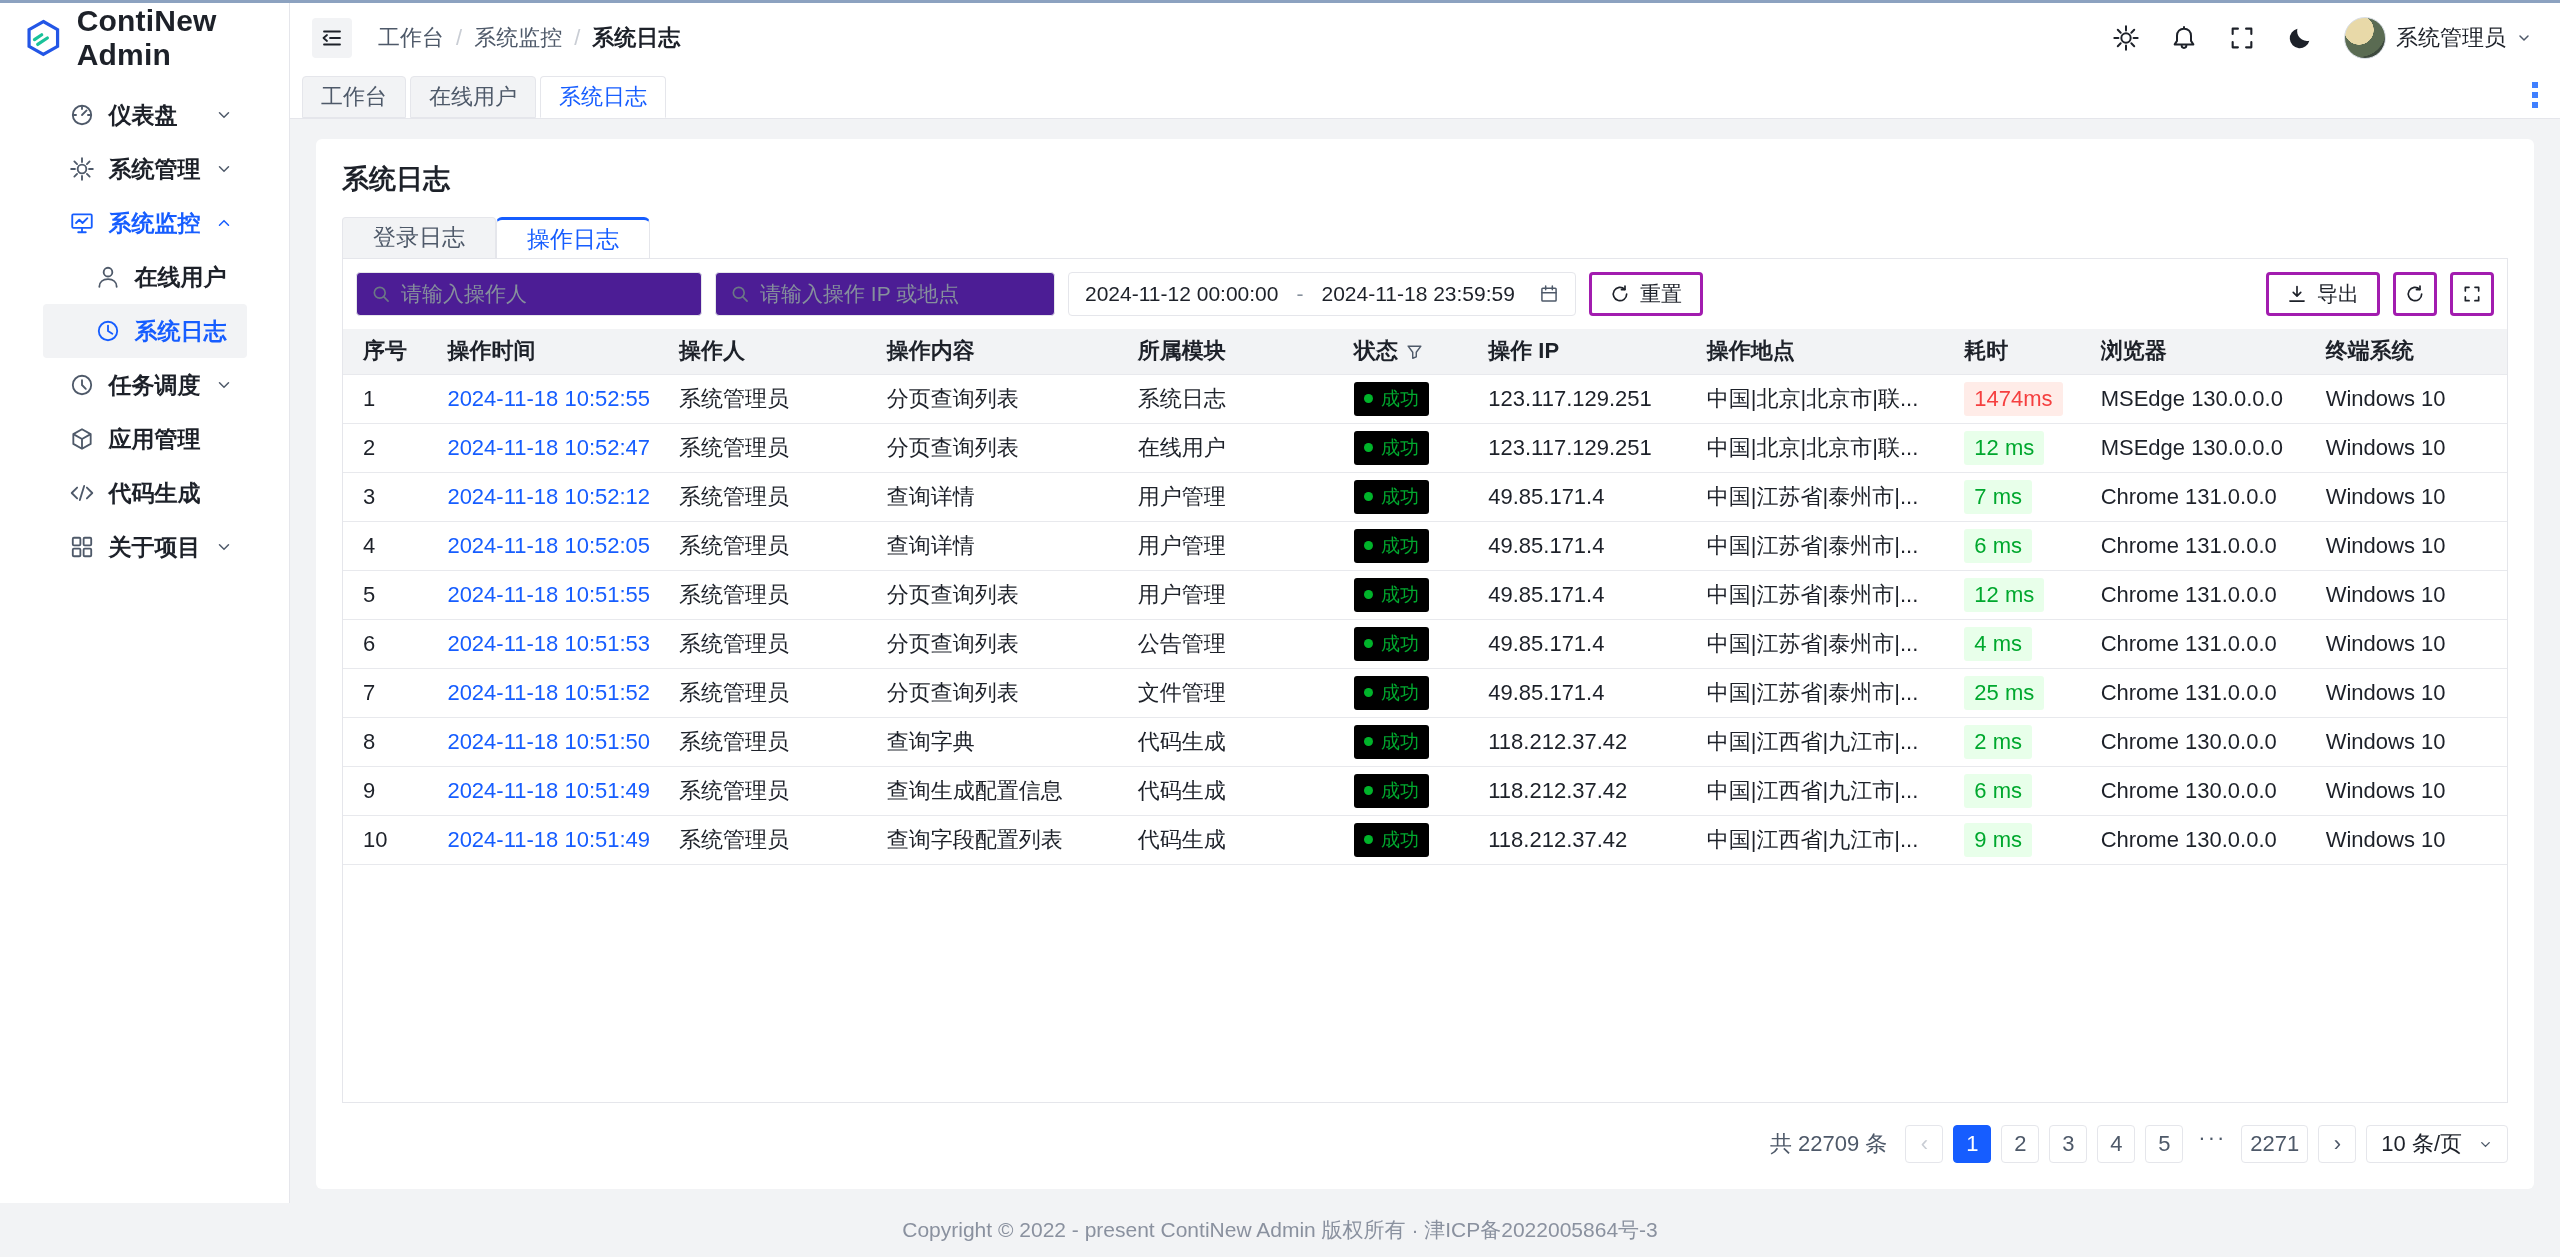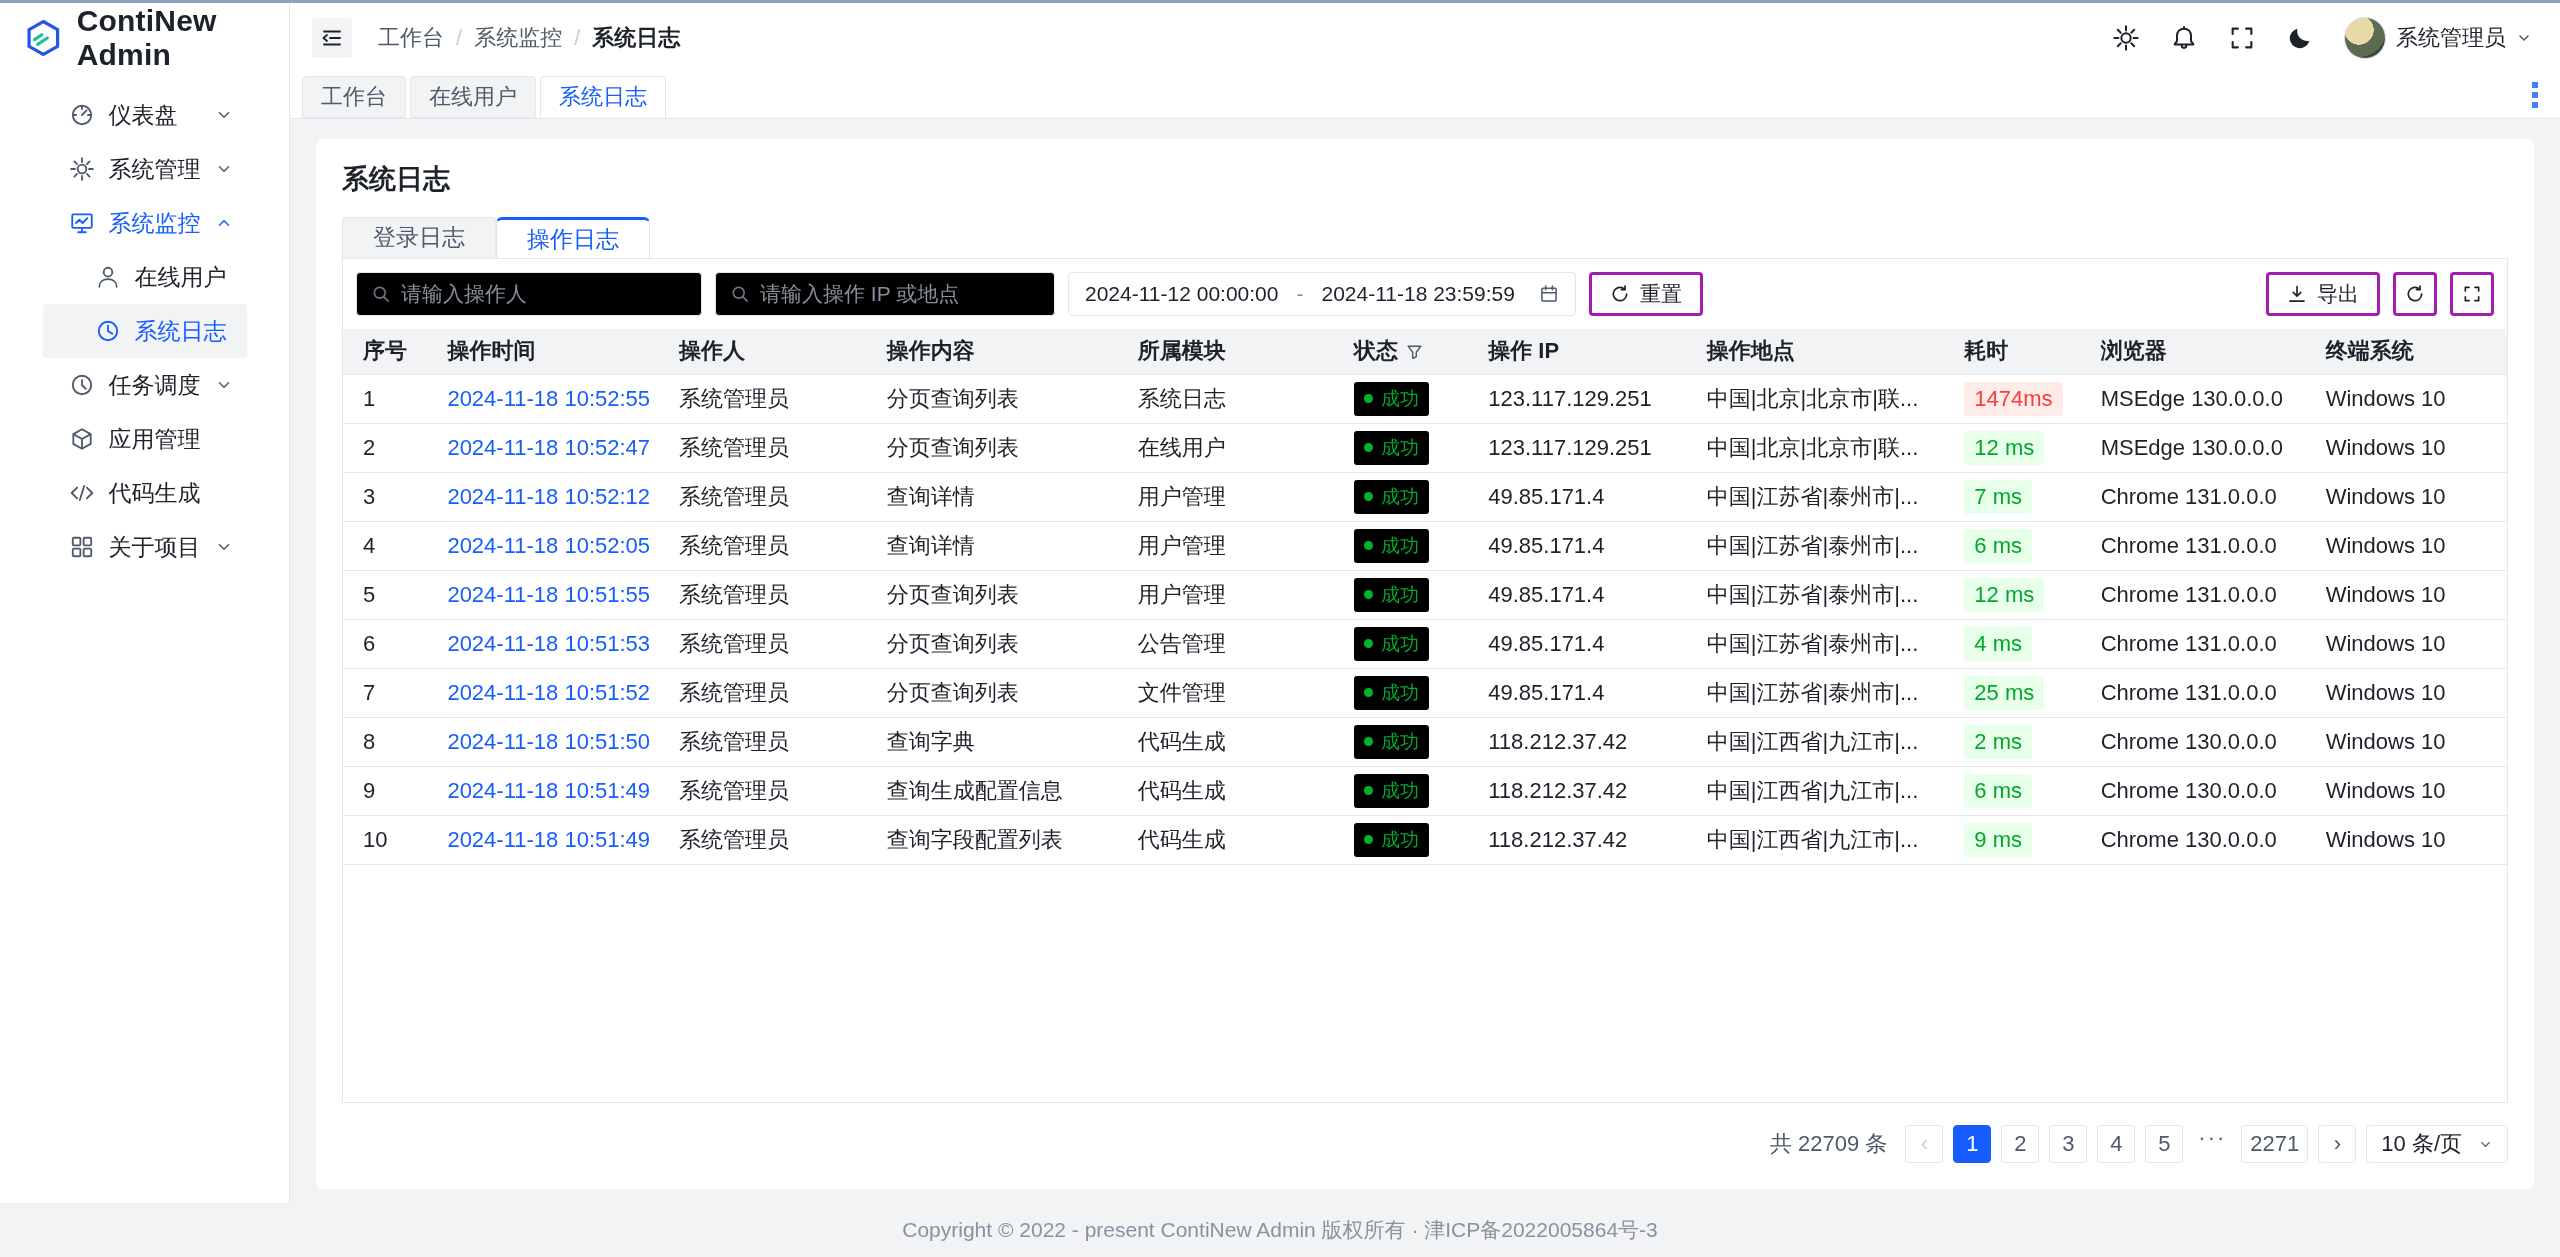--- a/index.html
+++ b/index.html
@@ -8,21 +8,21 @@
   svg { display:block; }
 
   .top-strip { height:3px; background:#8ca2c0; flex:none; }
   .mid { flex:1; display:flex; min-height:0; }
 
   
   .sidebar { width:290px; flex:none; background:#fff; border-right:1px solid #e5e6eb; display:flex; flex-direction:column;align-items:center; }
   .logo-row { height:69px; display:flex; align-items:center; gap:14px; padding-left:24px; flex:none; }
   .logo-text { font-size:30px; font-weight:bold; letter-spacing:.2px; }
   .menu { padding-top:16px; }
-  .menu-item { height:54px; margin:0 10px; border-radius:4px; padding:0 14px 0 26px; display:flex; align-items:center; gap:14px; font-size:23px; color:#1d2129; cursor:pointer; }
+  .menu-item { height:54px; margin:0 10px; border-radius:4px; padding:0 14px 0 26px; display:flex; align-items:center; gap:14px; font-size:23px; color:#1d2129; cursor:pointer;font-weight:bold; }
   .menu-item .mi-icon { width:26px; height:26px; color:#4e5969; flex:none; }
   .menu-item .chev { margin-left:auto; color:#4e5969; }
   .menu-item.active-group { color:#165dff; }
   .menu-item.active-group .mi-icon, .menu-item.active-group .chev { color:#165dff; }
   .menu-item.child { padding-left:52px; }
   .menu-item.selected { background:#f2f3f5; color:#165dff; }
   .menu-item.selected .mi-icon { color:#165dff; }
 
   
   .main-col { flex:1; display:flex; flex-direction:column; min-width:0; }
@@ -48,21 +48,21 @@
   .content { flex:1; padding:20px 26px 14px; min-height:0; }
   .card { background:#fff; border-radius:6px; height:100%; padding:22px 26px 16px; display:flex; flex-direction:column; }
   .page-title { font-size:27px; font-weight:700; margin-bottom:20px; }
 
   .card-tabs { display:flex; }
   .ctab { height:41px; line-height:39px; padding:0 30px; font-size:23px; color:#4e5969; background:#f2f3f5; border:1px solid #e5e6eb; border-bottom:none; border-radius:4px 4px 0 0; cursor:pointer; }
   .ctab.active { background:#fff; color:#165dff; border-top:3px solid #165dff; border-radius:6px 6px 0 0; position:relative; z-index:2; margin-bottom:-1px; }
 
   .tab-box { border:1px solid #e5e6eb; height:845px; display:flex; flex-direction:column; }
   .filter-bar { padding:13px 13px; display:flex; align-items:center; gap:13px; flex:none; }
-  .f-input { height:44px; border:1px solid #e5e6eb; border-radius:4px; background:#000000; display:flex; align-items:center; gap:10px; padding:0 14px; color:#86909c; font-size:21px; cursor:text; }
+  .f-input { height:44px; border:1px solid #e5e6eb; border-radius:4px; background:#4c1d95; display:flex; align-items:center; gap:10px; padding:0 14px; color:#86909c; font-size:21px; cursor:text; }
   .f-input .s-icon { width:20px; height:20px; color:#6b7785; flex:none; }
   .f-input.op { width:346px; }
   .f-input.ip { width:340px; }
   .datepicker { height:44px; border:1px solid #e5e6eb; border-radius:4px; background:#fff; display:flex; align-items:center; gap:18px; padding:0 16px; font-size:21px; color:#1d2129; cursor:pointer; }
   .datepicker .dsep { color:#86909c; }
   .datepicker .cal-icon { width:20px; height:20px; color:#4e5969; margin-left:6px; }
   .btn { height:44px; border:3px solid #a21caf; border-radius:4px; background:#fff; display:flex; align-items:center; gap:10px; padding:0 18px; font-size:21px; color:#1d2129; cursor:pointer; }
   .btn .b-icon { width:20px; height:20px; color:#1d2129; }
   .btn.square { width:44px; padding:0; justify-content:center; }
   .filter-right { margin-left:auto; display:flex; align-items:center; gap:13px;padding-left:29px; }

